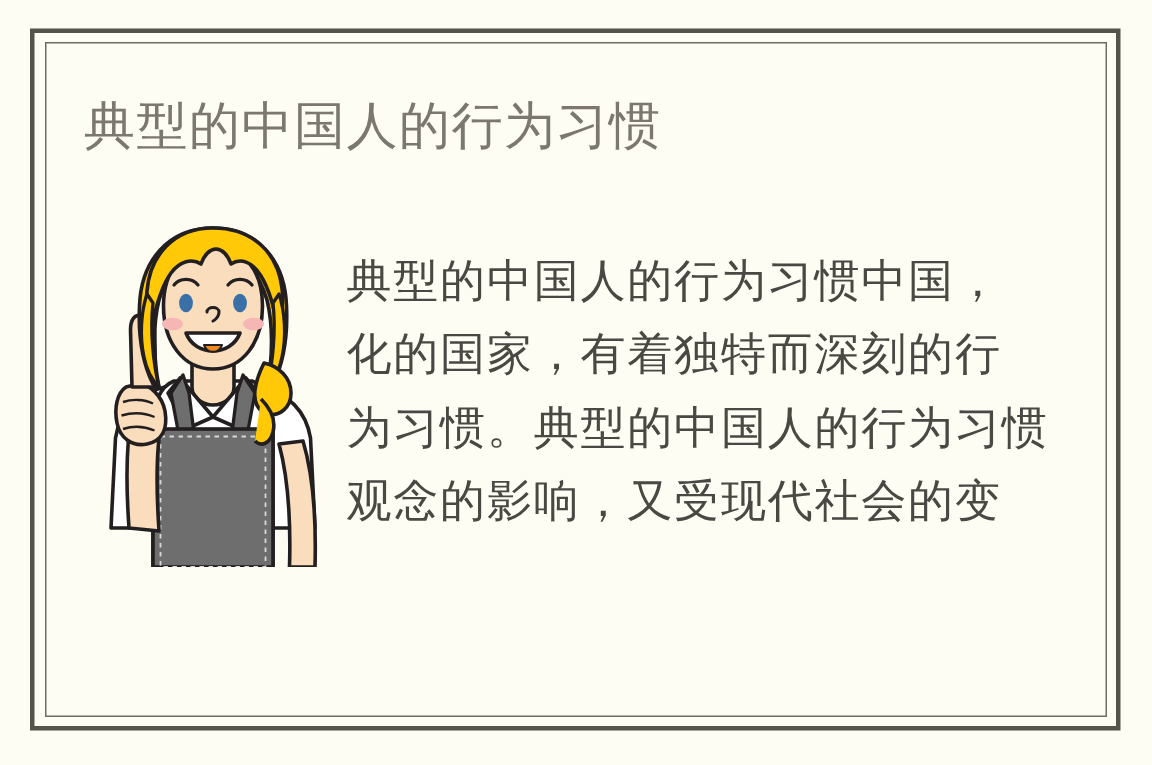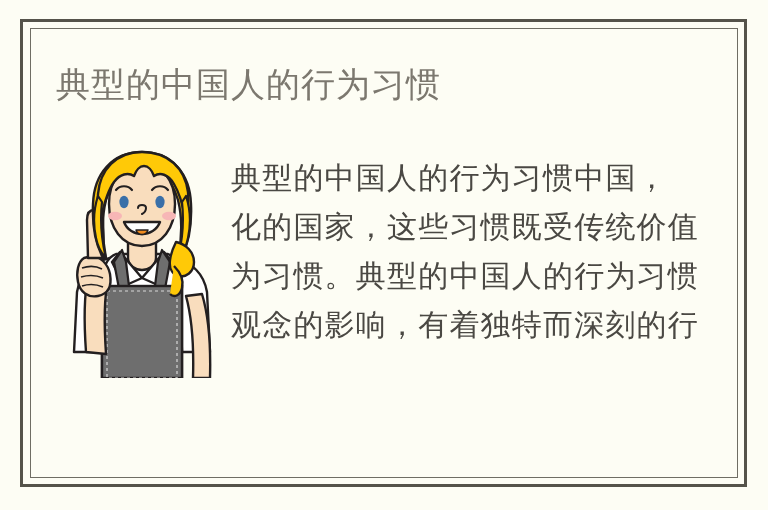--- a/index.html
+++ b/index.html
@@ -52,21 +52,21 @@
     color: #7c786f;
     white-space: nowrap;
     font-weight: 400;
     font-family: "Liberation Sans", "DejaVu Sans", sans-serif;
   }
 
   
   #body-text {
     position: absolute;
     left: 231px;
-    top: 153px;
+    top: 163px;
     width: 418px;
     color: #4a4843;
     font-size: 30px;
     line-height: 49px;
     letter-spacing: 1.2px;
     font-family: "DejaVu Sans", "Liberation Sans", sans-serif;
   }
   .body-line {
     white-space: nowrap;
     height: 49px;
@@ -171,18 +171,18 @@
 
         <path d="M62 76 C68 92 92 92 98 76 Z" fill="#ffffff" stroke="#231f20" stroke-width="2.4" stroke-linejoin="round"></path>
 
         <path d="M74 84 C76 90 84 90 86 84 Z" fill="#f08a1e" stroke="#231f20" stroke-width="1.4" stroke-linejoin="round"></path>
       </g>
     </svg>
   </div>
 
   <div id="body-text">
     <div class="body-line">典型的中国人的行为习惯中国，</div>
-    <div class="body-line">化的国家，这些习惯既受传统价值</div>
+    <div class="body-line">化的国家，有着独特而深刻的行</div>
     <div class="body-line">为习惯。典型的中国人的行为习惯</div>
-    <div class="body-line">观念的影响，有着独特而深刻的行</div>
+    <div class="body-line">观念的影响，又受现代社会的变</div>
   </div>
 
 </div>
 
 </body></html>

